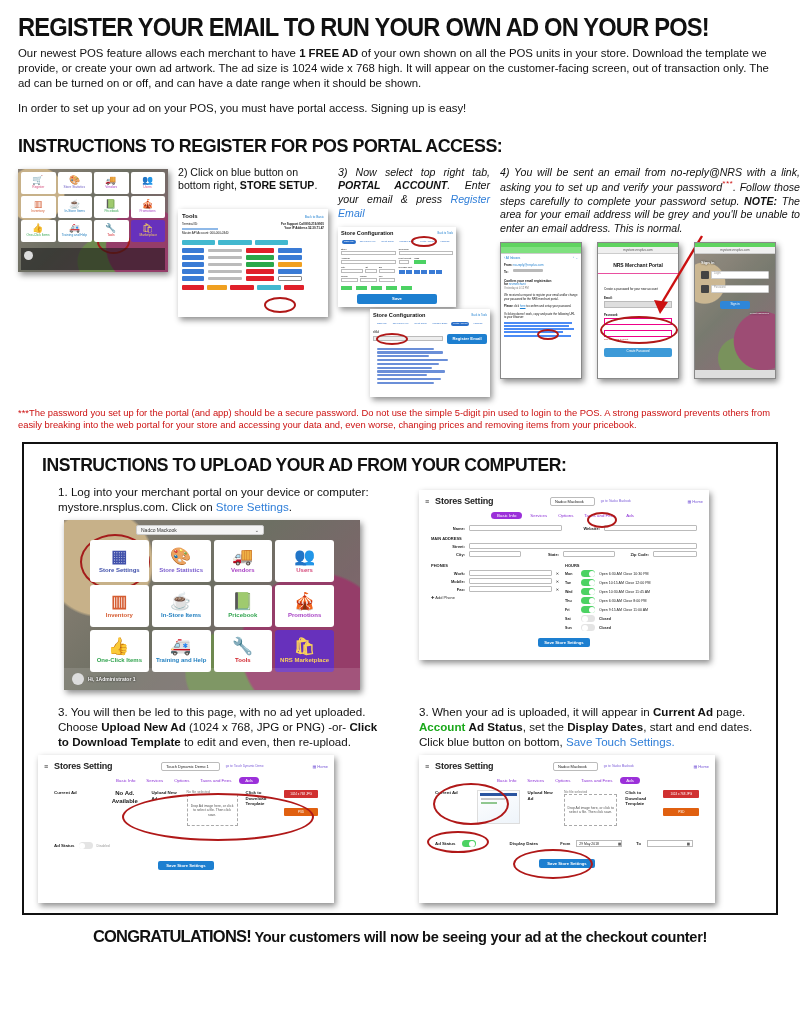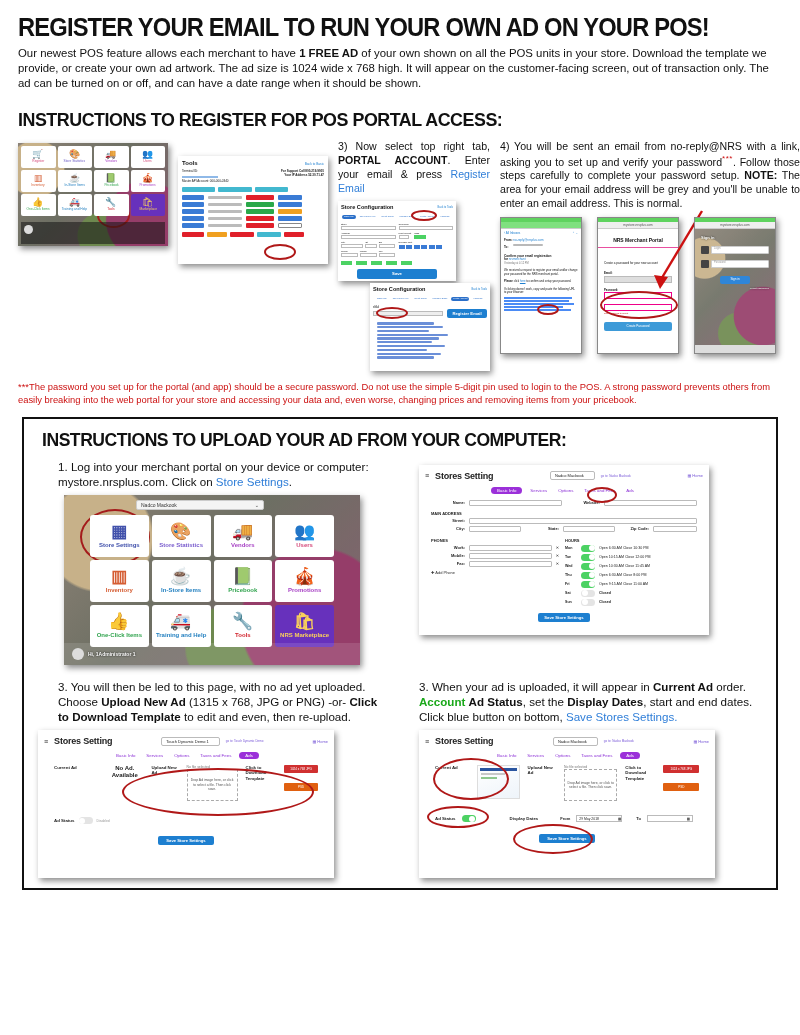--- a/index.html
+++ b/index.html
@@ -44,21 +44,21 @@
   .step { font-size:10.6px; line-height:1.3; }
   .step.s1 { width:154px; }
   .step.s2 { width:152px; }
   .step.s3 { width:152px; }
   .step.s4 { width:324px; }
   .step p { margin:0 0 6px 0; }
   .step b { font-weight:bold; }
   .link-blue { color:#2f7ed8; }
   .sup-red { color:#cc1111; font-size:8px; vertical-align:super; letter-spacing:0.5px;}
 
-  .just { text-align:justify; }
+  .just { text-align:justify;font-style:italic; }
 
   
   .shot { position:relative; background:#fff; box-shadow:2px 3px 6px rgba(0,0,0,.45); overflow:hidden; }
   .shot-blur { filter:blur(0.35px); }
 
   
   .tilegrid { display:grid; grid-template-columns:repeat(4,1fr); gap:2px; padding:3px; }
   .tile {
     background:#fff; border-radius:2px; display:flex; flex-direction:column;
     align-items:center; justify-content:center; font-size:3.4px; text-align:center;
@@ -144,20 +144,21 @@
 </style>
 </head>
 <body>
 
 <div class="page">
 
   <div class="headline">REGISTER YOUR EMAIL TO RUN YOUR OWN AD ON YOUR POS!</div>
 
   <p class="intro"><span>Our newest POS feature allows each merchant to have </span><b>1 FREE AD</b><span> of your own shown on all the POS units in your store. Download the template we provide, or create your own ad artwork. The ad size is 1024 wide x 768 high. It will appear on the customer-facing screen, out of transaction only. The ad can be turned on or off, and can have a date range when it should be shown.</span></p>
 
+  <p class="intro second">In order to set up your ad on your POS, you must have portal access. Signing up is easy!</p>
 
   <div class="section-head">INSTRUCTIONS TO REGISTER FOR POS PORTAL ACCESS:</div>
 
   <div class="steps-row">
 
     <div class="step s1">
 
       <div class="shot shot-blur photo-bg" style="width:150px;height:103px;margin-top:3px;">
         <div class="tilegrid" id="pos-tiles" style="position:relative;z-index:2;">
             <div class="tile">
@@ -209,20 +210,21 @@
               <span class="lbl" style="color:#ffd24d">Marketplace</span>
             </div>
           </div>
         <div style="position:absolute;left:3px;right:3px;bottom:2px;height:22px;background:rgba(20,20,20,.55);z-index:3;"></div>
         <div style="position:absolute;left:6px;bottom:12px;width:9px;height:9px;border-radius:50%;background:#ddd;z-index:4;"></div>
         <div class="redcircle" style="left:79px;top:60px;width:33px;height:25px;"></div>
       </div>
     </div>
 
     <div class="step s2">
+      <p><span>2) Click on blue button on bottom right, </span><b>STORE SETUP</b><span>.</span></p>
 
       <div class="shot shot-blur" style="width:150px;height:108px;margin-top:16px;background:#fff;padding:4px;">
         <div style="display:flex;justify-content:space-between;align-items:center;">
           <span style="font-weight:bold;font-size:6px;">Tools</span>
           <span style="font-size:3.2px;color:#1d7fd0;">Back to Basic</span>
         </div>
         <div style="display:flex;justify-content:space-between;font-size:3px;margin-top:2px;">
           <div><span>Terminal ID:</span>
             <div style="height:2px;width:36px;background:#8fb9e8;margin-top:1.5px;"></div>
             <div style="margin-top:2px;">Master API Account: 000-000-0340</div>
@@ -661,21 +663,21 @@
           </div>
           <div class="btn-blue" style="width:52px;margin:5px auto 0;">Save Store Settings</div>
           <div class="redcircle" style="left:168px;top:22px;width:30px;height:16px;border-width:2.2px;"></div>
         </div>
       </div>
     </div>
 
     <div class="two-col" style="margin-top:14px;">
 
       <div class="col">
-        <p class="ol-indent"><span>3. You will then be led to this page, with no ad yet uploaded. Choose </span><b>Upload New Ad</b><span> (1315 x 768, JPG or PNG) -or- </span><b>Click to Download Template</b><span> to edit and even, then re-upload.</span></p>
+        <p class="ol-indent"><span>3. You will then be led to this page, with no ad yet uploaded. Choose </span><b>Upload New Ad</b><span> (1024 x 768, JPG or PNG) -or- </span><b>Click to Download Template</b><span> to edit and even, then re-upload.</span></p>
 
         <div class="shot shot-blur webmock" style="width:296px;height:148px;margin:6px 0 0 2px;padding:4px 6px;">
           <div class="wm-head" style="padding:2px 0;">
             <span style="font-size:7px;margin-right:6px;">≡</span>
             <span class="wm-title">Stores Setting</span>
             <div style="flex:1;display:flex;align-items:center;justify-content:center;gap:6px;">
               <span style="border:.5px solid #bbb;border-radius:2px;padding:1px 10px 1px 4px;font-size:4px;">Touch Dynamic Demo 1</span>
               <span style="font-size:3px;color:#7a5ad8;">go to: Touch Dynamic Demo</span>
             </div>
             <span style="font-size:4px;color:#7a5ad8;">▦ <span>Home</span></span>
@@ -708,21 +710,21 @@
             <span style="font-weight:bold;font-size:4.4px;">Ad Status</span>
             <span class="toggle off"></span>
             <span style="font-size:3.4px;color:#999;">Disabled</span>
           </div>
           <div class="btn-blue" style="width:56px;margin:12px auto 0;">Save Store Settings</div>
           <div class="redcircle" style="left:84px;top:38px;width:192px;height:48px;border-width:2.4px;"></div>
         </div>
       </div>
 
       <div class="col">
-        <p><span>3. When your ad is uploaded, it will appear in </span><b>Current Ad</b><span> order. </span><span class="green">Account</span><span> </span><b>Ad Status</b><span>, set the </span><b>Display Dates</b><span>, start and end dates. Click blue button on bottom, </span><span class="link-blue">Save Stores Settings.</span></p>
+        <p><span>3. When your ad is uploaded, it will appear in </span><b>Current Ad</b><span> page. </span><span class="green">Account</span><span> </span><b>Ad Status</b><span>, set the </span><b>Display Dates</b><span>, start and end dates. Click blue button on bottom, </span><span class="link-blue">Save Touch Settings.</span></p>
 
         <div class="shot shot-blur webmock" style="width:296px;height:148px;margin-top:6px;padding:4px 6px;">
           <div class="wm-head" style="padding:2px 0;">
             <span style="font-size:7px;margin-right:6px;">≡</span>
             <span class="wm-title">Stores Setting</span>
             <div style="flex:1;display:flex;align-items:center;justify-content:center;gap:6px;">
               <span style="border:.5px solid #bbb;border-radius:2px;padding:1px 10px 1px 4px;font-size:4px;">Nadco Macbook</span>
               <span style="font-size:3px;color:#7a5ad8;">go to: Nadco Macbook</span>
             </div>
             <span style="font-size:4px;color:#7a5ad8;">▦ <span>Home</span></span>
@@ -771,14 +773,15 @@
           <div class="btn-blue" style="width:56px;margin:12px auto 0;">Save Store Settings</div>
           <div class="redcircle" style="left:14px;top:28px;width:76px;height:42px;border-width:2.4px;"></div>
           <div class="redcircle" style="left:8px;top:76px;width:62px;height:22px;border-width:2.4px;"></div>
           <div class="redcircle" style="left:94px;top:94px;width:80px;height:30px;border-width:2.4px;"></div>
         </div>
       </div>
     </div>
 
   </div>
 
+  <div class="congrats"><span class="big">CONGRATULATIONS!</span><span> Your customers will now be seeing your ad at the checkout counter!</span></div>
 
 </div>
 
 </body></html>

